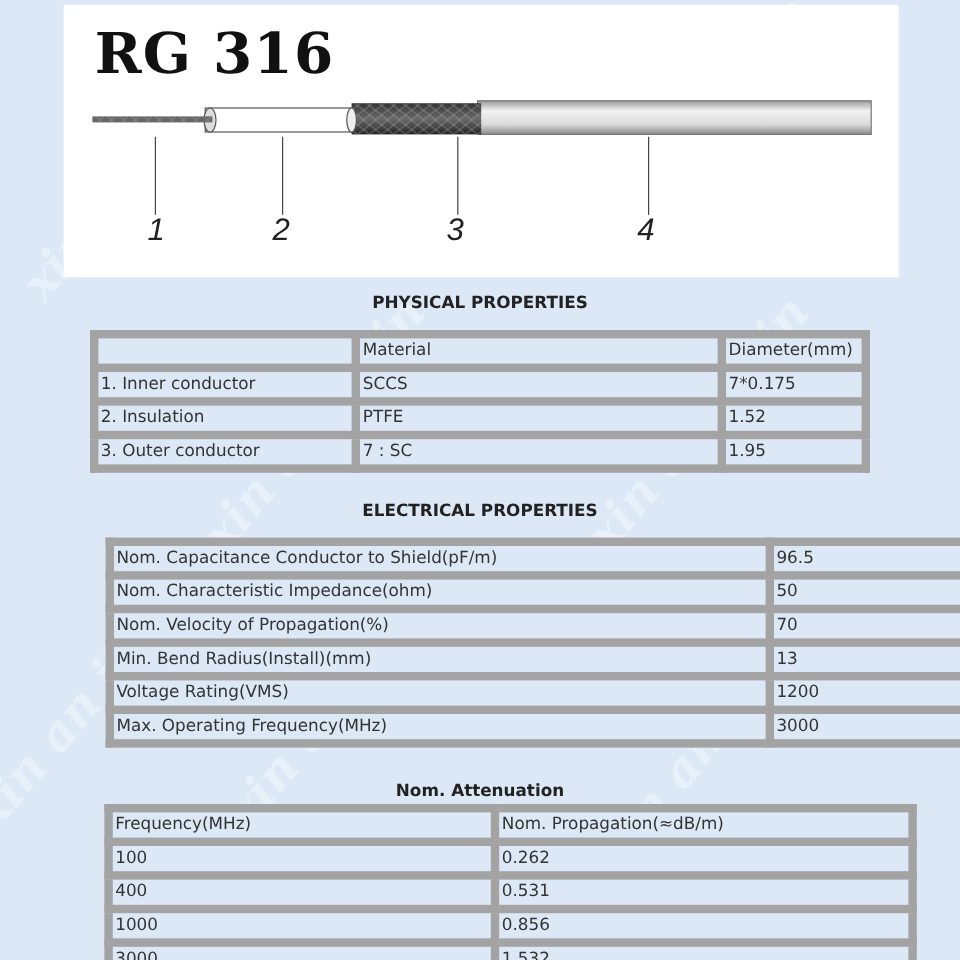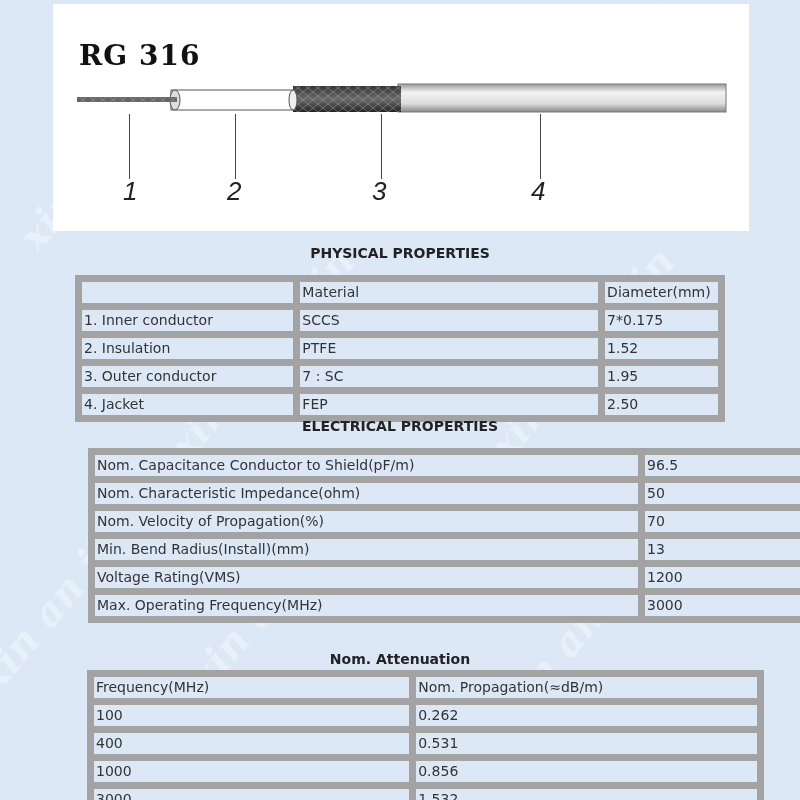--- a/index.html
+++ b/index.html
@@ -8,22 +8,22 @@
     background:#dce8f6;
     font-family:"DejaVu Sans", sans-serif;
     position:relative;
   }
   .diagram {
     position:absolute; left:53px; top:4px; width:696px; height:227px;
     background:#ffffff;
   }
   .diagram-title {
     position:absolute; left:26px; top:14px;
-    font-family:"DejaVu Serif", serif; font-weight:bold; font-size:28px;
-    color:#111; letter-spacing:1px;margin-top:21px;
+    font-family:"DejaVu Serif", serif; font-weight:bold; font-size:47px;
+    color:#111; letter-spacing:1px;
   }
   .callout-num {
     position:absolute; font-family:"Liberation Sans", sans-serif; font-style:italic;
     font-size:26px; color:#222; top:172px;
   }
   .leader { position:absolute; width:1px; background:#444; top:110px; height:65px; }
 
   .section-title {
     position:absolute; left:0; width:800px; text-align:center;
     font-weight:bold; font-size:14px; color:#222;
@@ -117,25 +117,20 @@
   <tr>
     <td>2. Insulation</td>
     <td>PTFE</td>
     <td>1.52</td>
   </tr>
   <tr>
     <td>3. Outer conductor</td>
     <td>7 : SC</td>
     <td>1.95</td>
   </tr>
-  <tr>
-    <td>4. Jacket</td>
-    <td>FEP</td>
-    <td>2.50</td>
-  </tr>
 </tbody>
   </table>
 
 <div class="section-title" style="top:418px;">ELECTRICAL PROPERTIES</div>
 <table class="props" style="left:88px;top:448px;width:740px;">
   <colgroup>
       <col style="width:490px">
       <col style="width:163px">
     </colgroup>
   <tbody>

